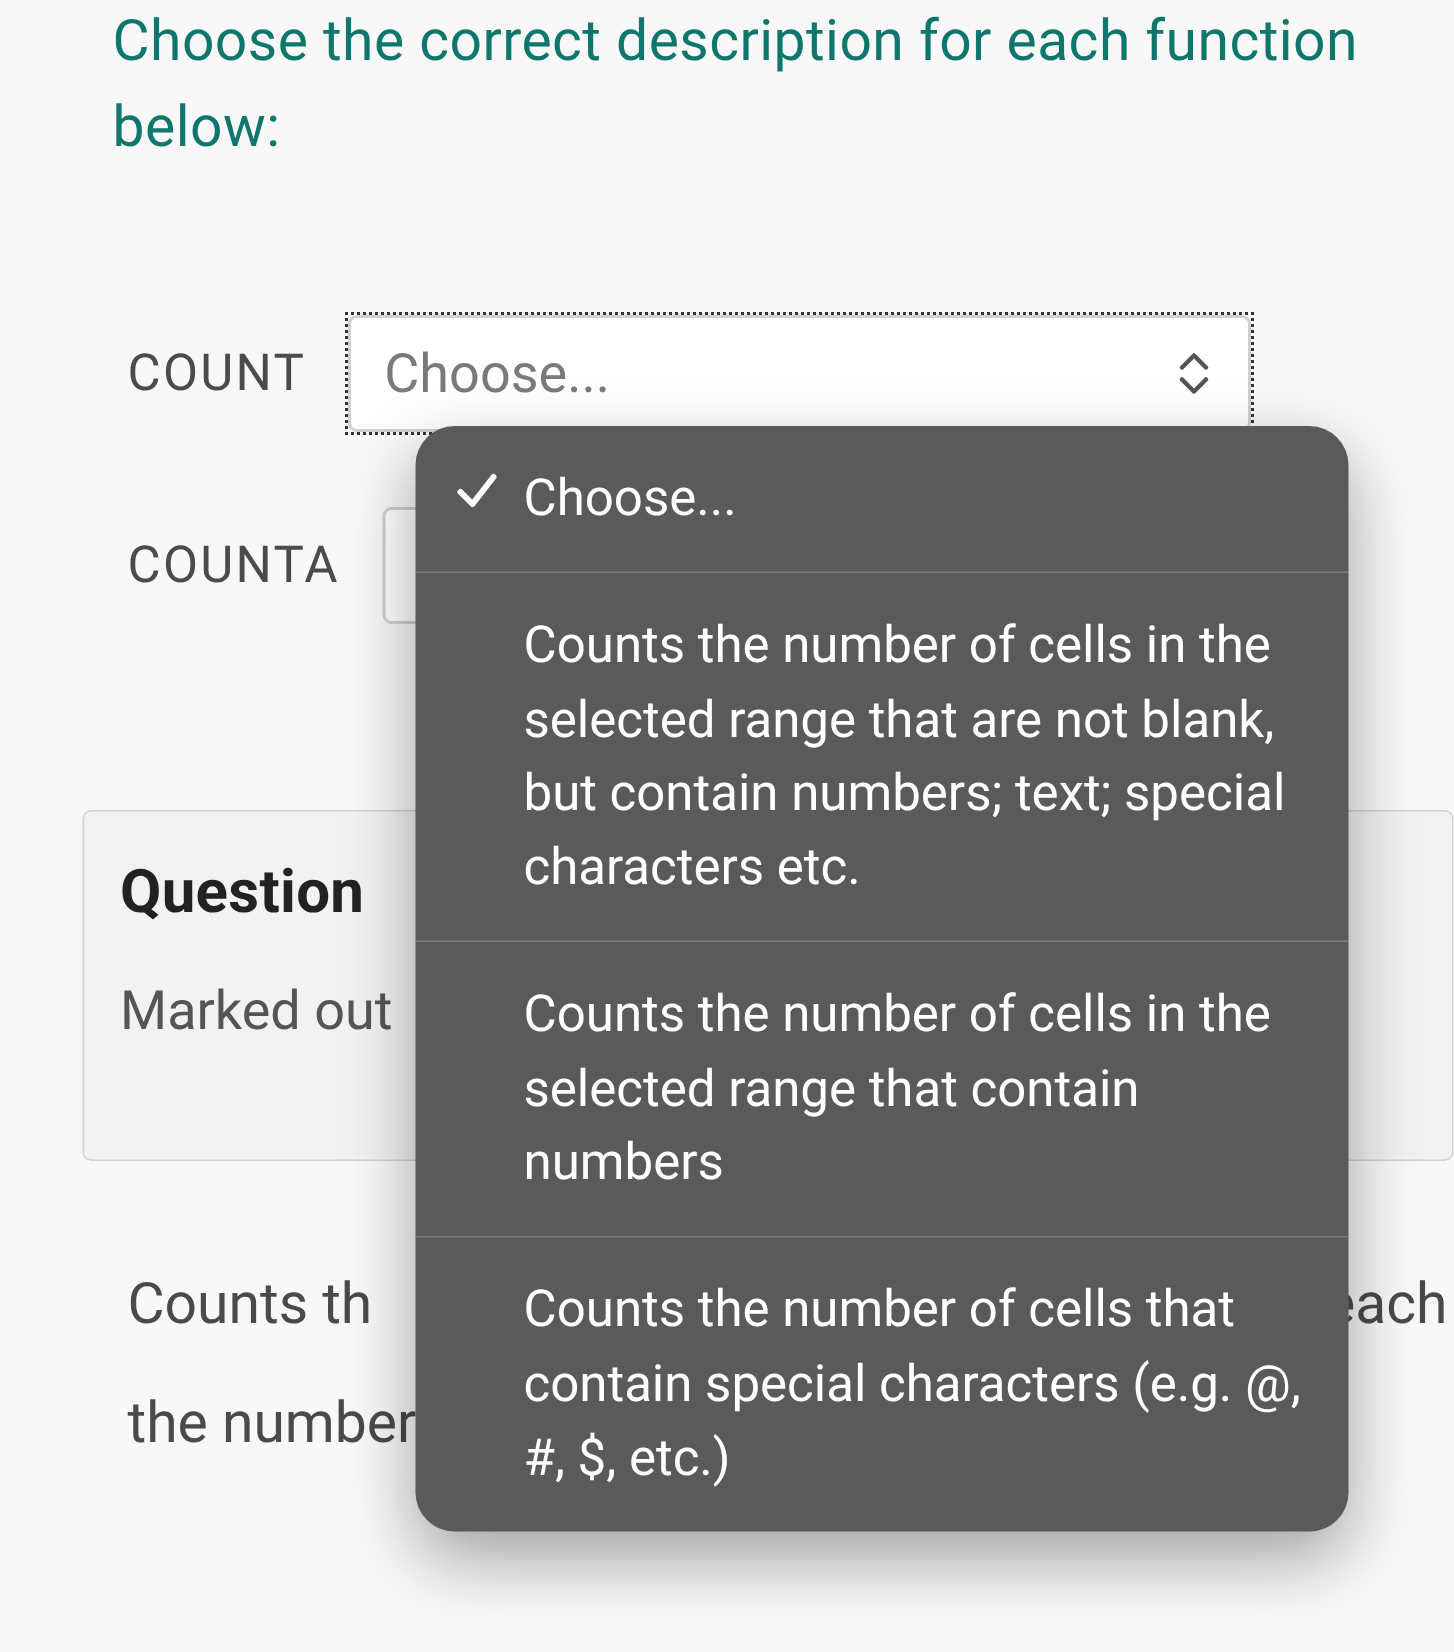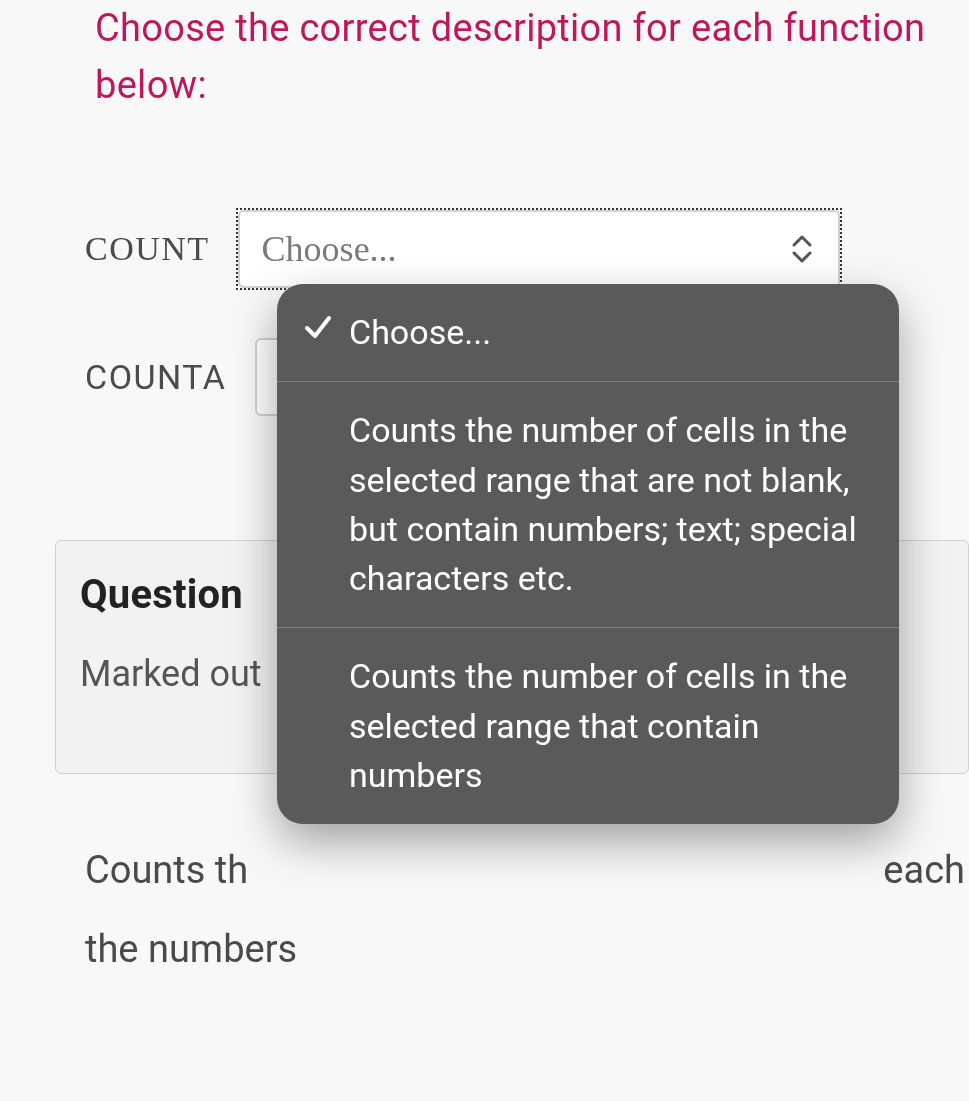--- a/index.html
+++ b/index.html
@@ -11,35 +11,35 @@
     color: #333;
     overflow: hidden;
   }
   .page {
     position: relative;
     width: 100%;
     height: 100%;
   }
   .question-text {
     position: absolute;
-    left: 95px;
+    left: 75px;
     top: 0px;
     width: 860px;
     font-size: 38px;
     line-height: 1.5;
-    color: #be185d;
+    color: #0f766e;
     letter-spacing: 0.3px;
   }
   .row {
     position: absolute;
     display: flex;
     align-items: center;
     gap: 28px;
   }
-  .row-count { left: 85px; top: 210px; font-family: Liberation Serif, serif; }
+  .row-count { left: 85px; top: 210px; }
   .row-counta { left: 85px; top: 338px; }
   .func-label {
     font-size: 34px;
     letter-spacing: 1.5px;
     color: #4b4b4b;
     font-weight: 400;
   }
   .select-wrap {
     position: relative;
     width: 602px;
@@ -197,15 +197,18 @@
           </svg>
       </span>
       <span>Choose...</span>
     </div>
     <div class="opt">
       <span>Counts the number of cells in the selected range that are not blank, but contain numbers; text; special characters etc.</span>
     </div>
     <div class="opt">
       <span>Counts the number of cells in the selected range that contain numbers</span>
     </div>
+    <div class="opt">
+      <span>Counts the number of cells that contain special characters (e.g. @, #, $, etc.)</span>
+    </div>
   </div>
 
 </div>
 
 </body></html>

